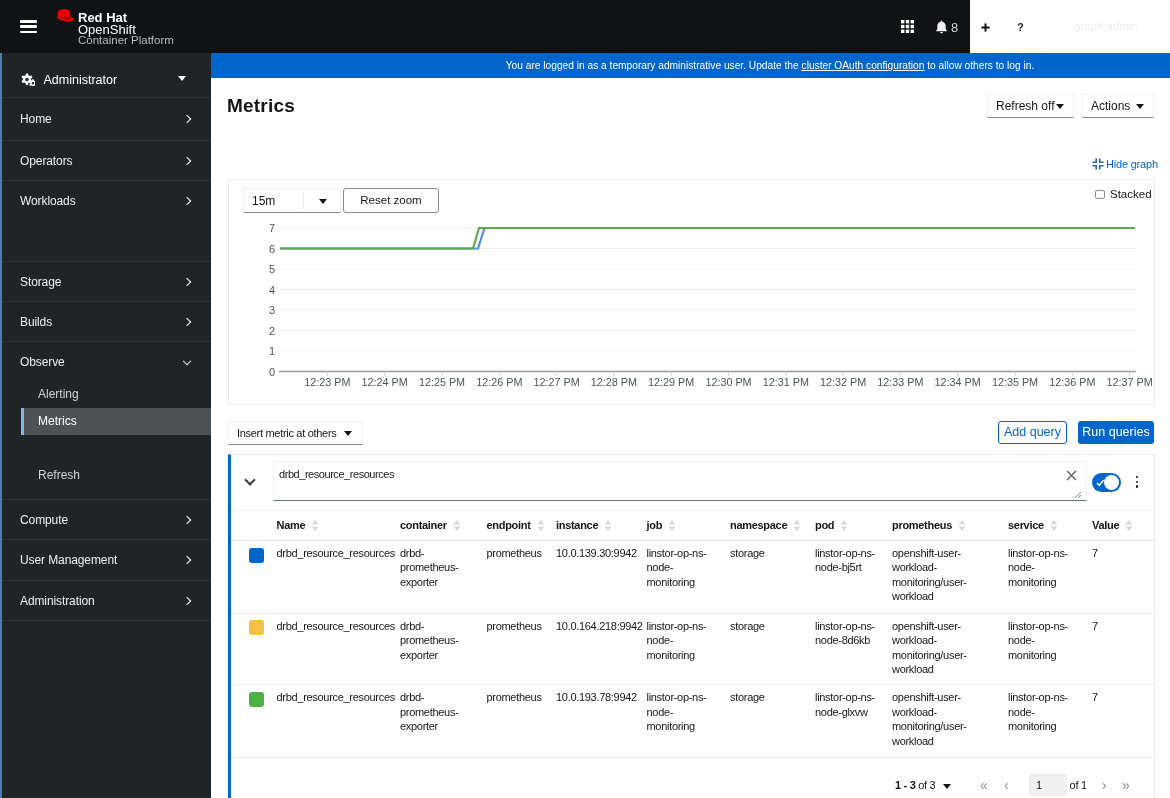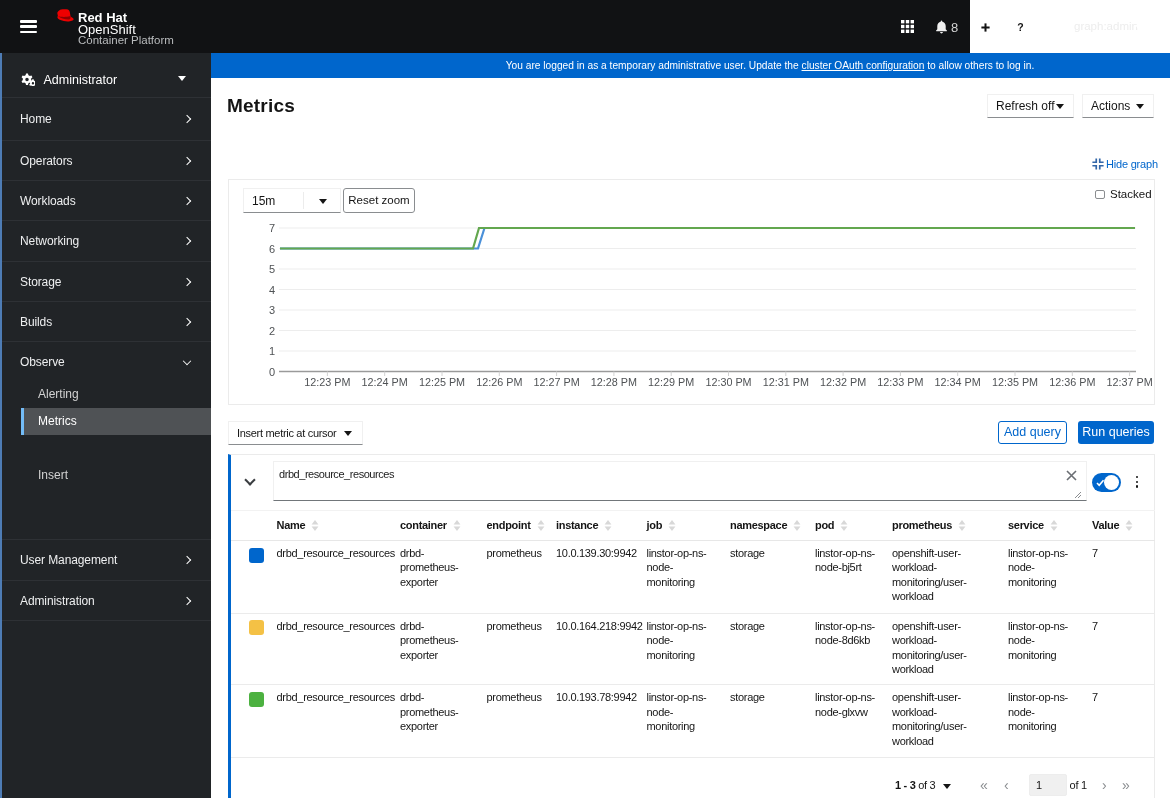--- a/index.html
+++ b/index.html
@@ -118,39 +118,39 @@
         <span class="chev-r"></span>
       </div>
     <div class="nav-item" style="top:87px; height:40px;">
         <span class="lbl">Operators</span>
         <span class="chev-r"></span>
       </div>
     <div class="nav-item" style="top:127px; height:40px;">
         <span class="lbl">Workloads</span>
         <span class="chev-r"></span>
       </div>
-    <div class="nav-item" style="top:167px; height:41px;">
-        <span class="lbl">Networking</span>
-        <span class="chev-r"></span>
-      </div>
     <div class="nav-item" style="top:208px; height:40px;">
         <span class="lbl">Storage</span>
         <span class="chev-r"></span>
       </div>
     <div class="nav-item" style="top:248px; height:40px;">
         <span class="lbl">Builds</span>
         <span class="chev-r"></span>
       </div>
     <div class="nav-item" style="top:288px; height:40px;">
         <span class="lbl">Observe</span>
         <span class="chev-d"></span>
       </div>
     <div class="sub-item" style="top:328px;">Alerting</div>
     <div class="sub-item" style="top:355px; left:20.5px; width:190.5px; background:#4f5255; color:#fff; border-left:3px solid #73bcf7; padding-left:14.5px;">Metrics</div>
-    <div class="sub-item" style="top:409px;">Insert</div>
+    <div class="sub-item" style="top:409px;">Refresh</div>
+    <div class="nav-item" style="top:446px; height:40px;">
+        <span class="lbl">Compute</span>
+        <span class="chev-r"></span>
+      </div>
     <div class="nav-item" style="top:486px; height:41px;">
         <span class="lbl">User Management</span>
         <span class="chev-r"></span>
       </div>
     <div class="nav-item" style="top:527px; height:40px;">
         <span class="lbl">Administration</span>
         <span class="chev-r"></span>
       </div>
     <div class="nav-item" style="top:567px; height:0;"></div>
   </div>
@@ -176,21 +176,21 @@
     </g>
   </svg>
   <div class="abs link-blue" style="left:1106px; top:158px; font-size:11px; letter-spacing:-0.2px;">Hide graph</div>
 
   <div class="card"></div>
   <div class="sel" style="left:235px; top:188px; width:98px; height:25px;margin-left:8px;">
     <span class="txt" style="font-size:12px;">15m</span>
     <span class="abs" style="right:36px; top:3px; bottom:3px; width:1px; background:#ececec;"></span>
     <span class="caret" style="right:13px;"></span>
   </div>
-  <div class="btn" style="left:343px; top:188px; width:72px; height:25px; border:1px solid #8a8d90; color:#151515; line-height:23px; font-size:11.5px;">Reset zoom</div>
+  <div class="btn" style="left:343px; top:188px; width:96px; height:25px; border:1px solid #8a8d90; color:#151515; line-height:23px; font-size:11.5px;">Reset zoom</div>
   <div class="abs" style="left:1095px; top:189.5px; width:9.5px; height:9.5px; border:1px solid #8a8d90; border-radius:2px;"></div>
   <div class="abs" style="left:1110px; top:188px; font-size:11.5px; color:#151515;">Stacked</div>
 
   <svg class="abs" style="left:228px; top:210px;" width="926" height="190" viewBox="0 0 926 190">
 
     <g stroke="#ededed" stroke-width="1">
       <line x1="51" y1="18" x2="908" y2="18"></line>
       <line x1="51" y1="38.5" x2="908" y2="38.5"></line>
       <line x1="51" y1="59" x2="908" y2="59"></line>
       <line x1="51" y1="79.5" x2="908" y2="79.5"></line>
@@ -244,21 +244,21 @@
       <text x="787" y="176">12:35 PM</text>
         <text x="844.3" y="176">12:36 PM</text>
       <text x="901.6" y="176">12:37 PM</text>
     </g>
 
     <polyline points="52,38.5 250,38.5 256.5,18 907,18" fill="none" stroke="#4a90d9" stroke-width="2.2"></polyline>
     <polyline points="52,38.5 245,38.5 251,18 907,18" fill="none" stroke="#63a74f" stroke-width="2.2"></polyline>
   </svg>
 
   <div class="sel" style="left:228px; top:421px; width:135px; height:24px;">
-    <span class="txt" style="font-size:11px; letter-spacing:-0.3px;">Insert metric at cursor</span>
+    <span class="txt" style="font-size:11px; letter-spacing:-0.3px;">Insert metric at others</span>
     <span class="caret" style="right:10px;"></span>
   </div>
   <div class="btn" style="left:998px; top:421px; width:69px; height:23px; border:1px solid #0066cc; color:#0066cc; line-height:21px;">Add query</div>
   <div class="btn" style="left:1078px; top:421px; width:76px; height:23px; background:#0066cc; color:#fff; line-height:23px;">Run queries</div>
 
   <div class="qsec"></div>
 
   <div class="abs" style="left:246px; top:476px; width:8px; height:8px; border-right:2.2px solid #3a3d41; border-bottom:2.2px solid #3a3d41; transform:rotate(45deg);"></div>
 
   <div class="abs" style="left:273px; top:461px; width:814px; height:39.5px; background:#fff; border:1px solid #f0f0f0; border-bottom:1.6px solid #71767a;"></div>

